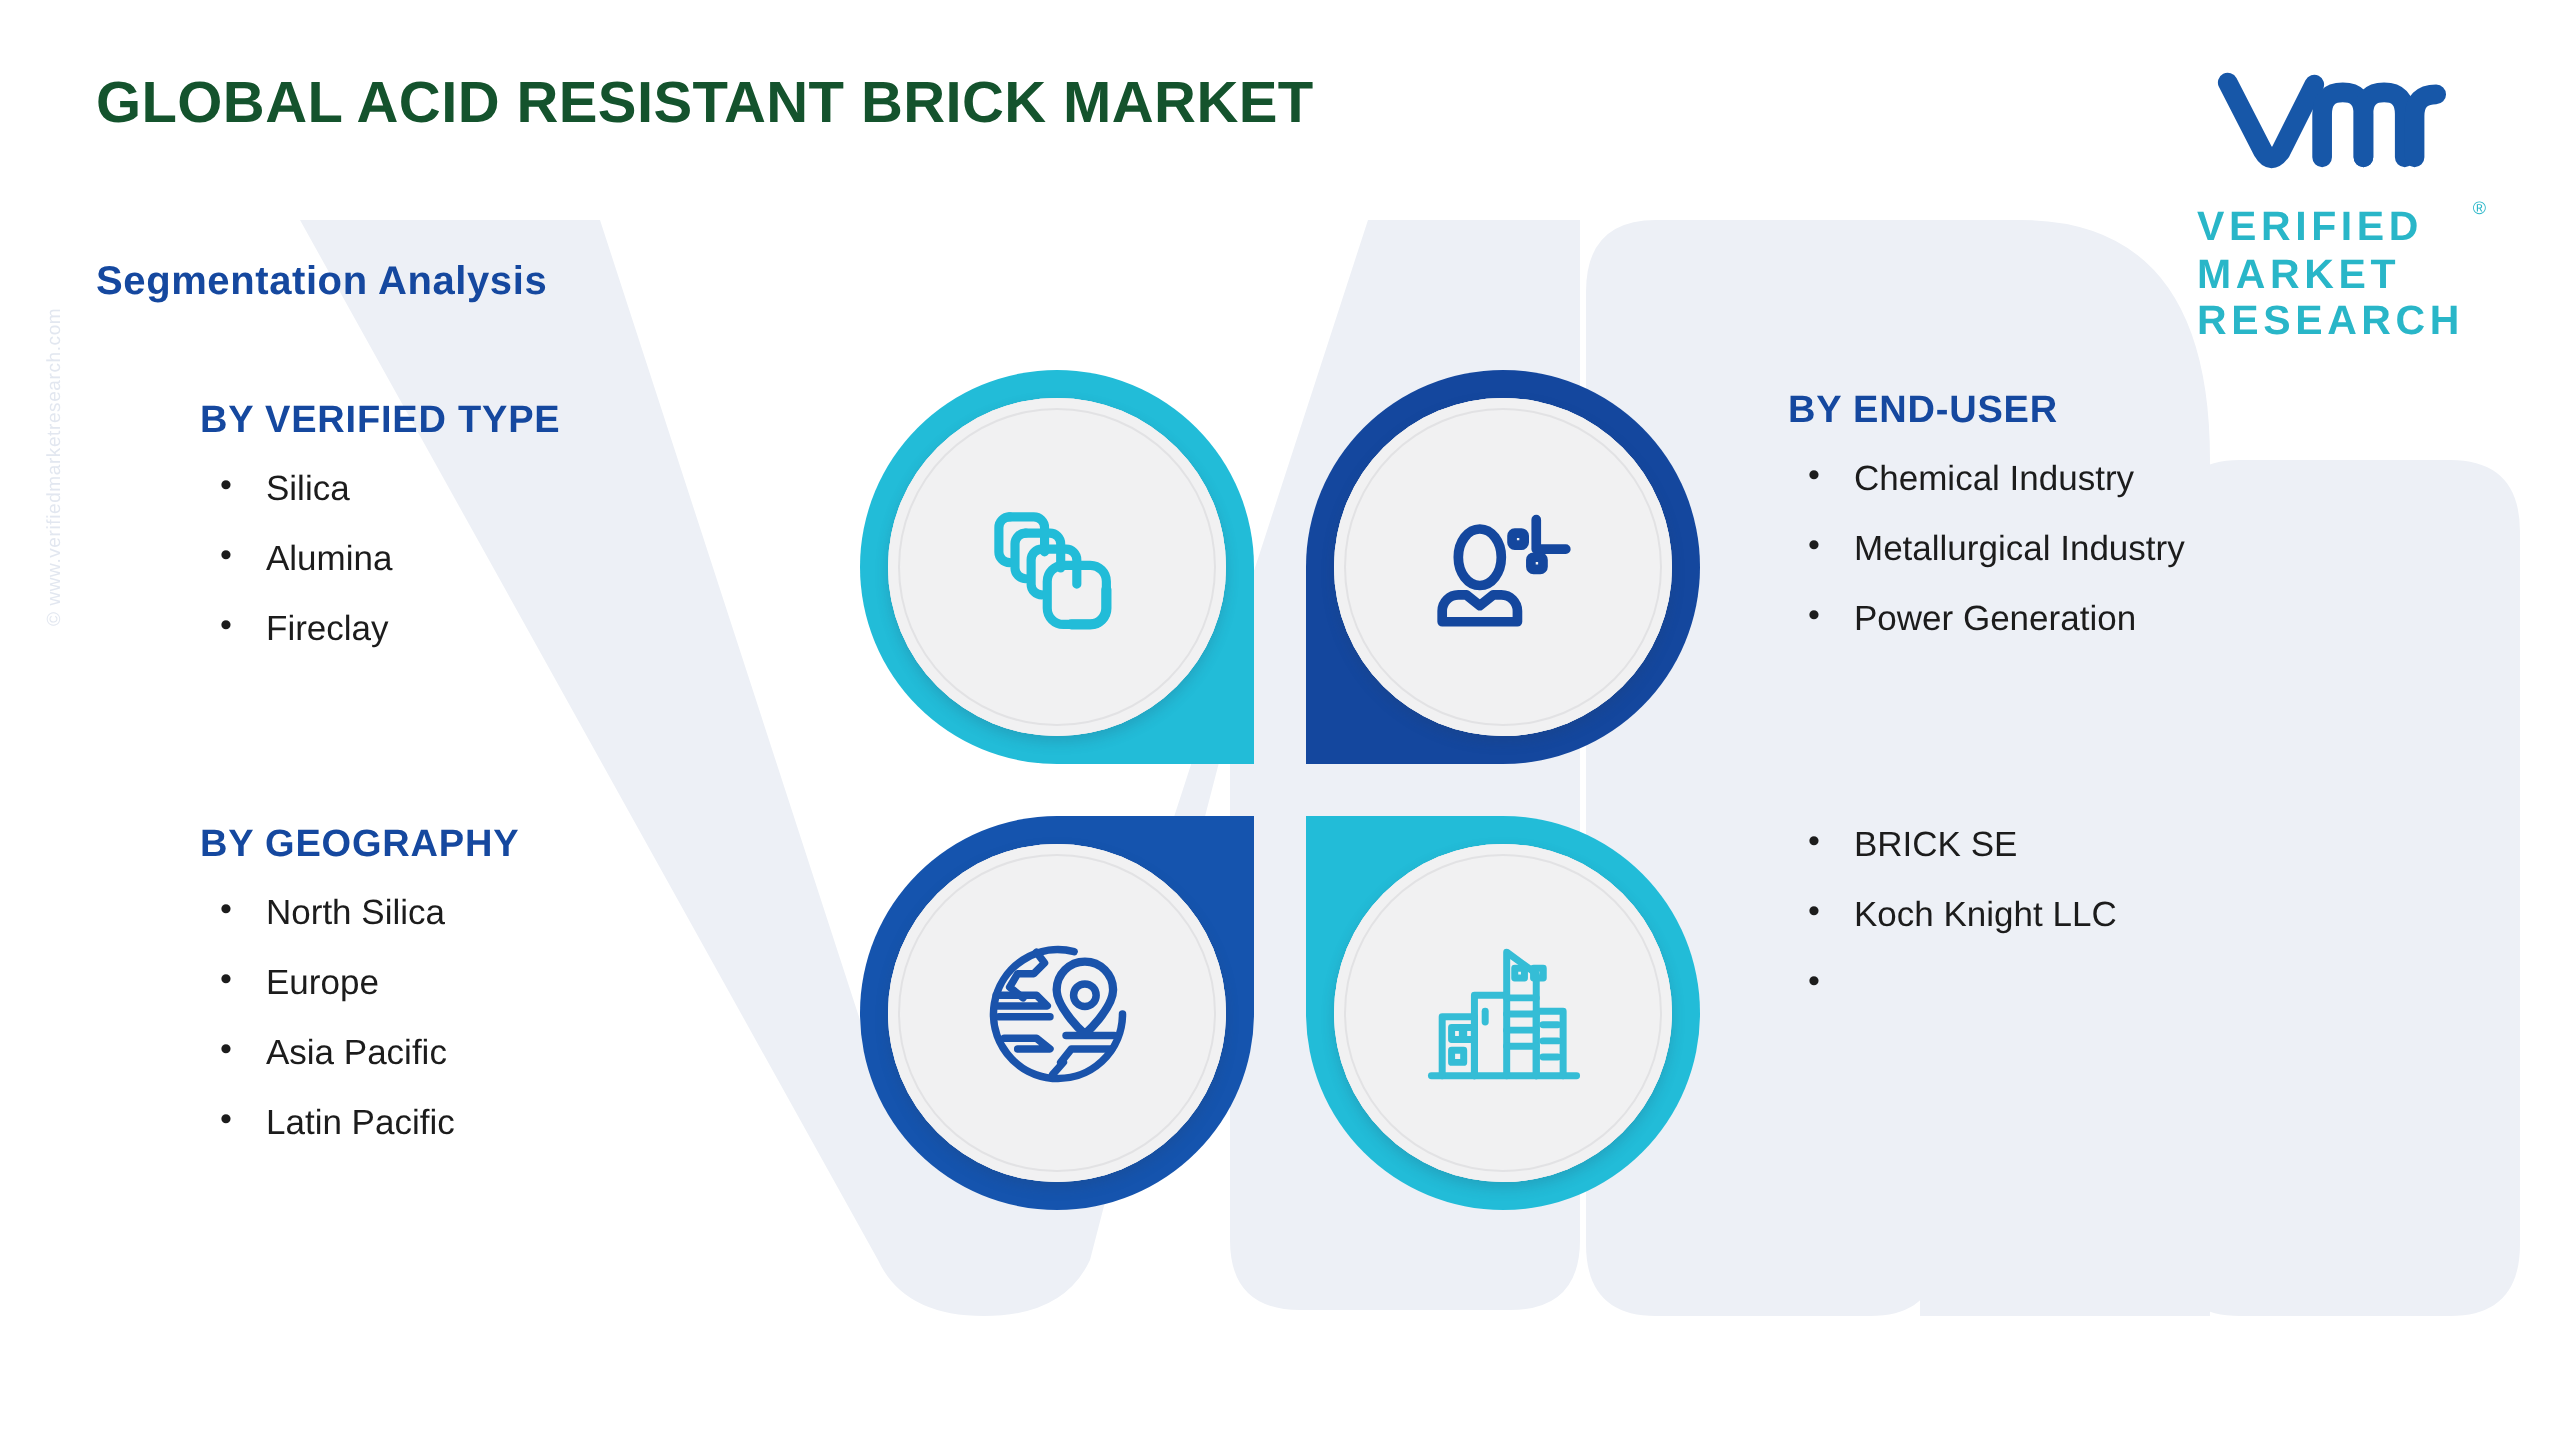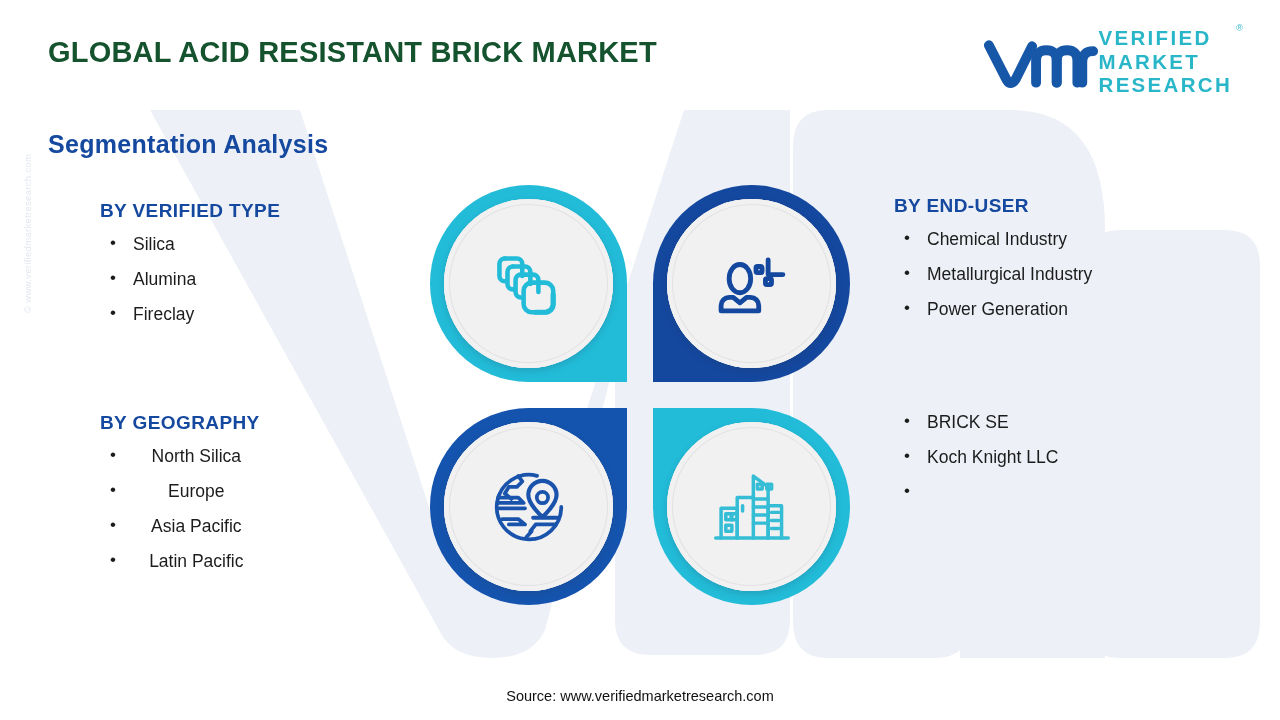--- a/index.html
+++ b/index.html
@@ -39,20 +39,22 @@
     letter-spacing: 0.2px;
     color: #14532d;
     white-space: nowrap;
   }
 
   .logo {
     position: absolute;
     right: 48px; top: 28px;
     display: flex;
     align-items: center;
+    gap: 14px;
+    flex-direction: column;
   }
   .logo-mark { width: 118px; height: 62px; display: block; }
   .logo-words {
     position: relative;
     line-height: 1.0;
     color: #29b6c8;
     font-weight: bold;
     font-size: 20.5px;
     letter-spacing: 2.3px;
     text-align: left;
@@ -63,21 +65,21 @@
     right: -11px; top: -4px;
     font-size: 9px;
     letter-spacing: 0;
     font-weight: normal;
   }
 
   
   .subtitle {
     position: absolute;
     left: 48px; top: 130px;
-    font-size: 25px;
+    font-size: 20px;
     font-weight: bold;
     color: #15489f;
     letter-spacing: 0.3px;
   }
 
   
   .side-wm {
     position: absolute;
     left: 22px; top: 285px;
     width: 250px;
@@ -110,21 +112,21 @@
   }
   .block li .bullet {
     position: absolute;
     left: 10px; top: -1px;
     font-size: 17px;
     color: #1c1c1c;
   }
 
   #blk-material { left: 100px; top: 200px; }
   #blk-enduser  { left: 894px; top: 195px; }
-  #blk-geo      { left: 100px; top: 412px; text-align: center; }
+  #blk-geo      { left: 100px; top: 412px; }
   #blk-players  { left: 894px; top: 412px; }
 
   
   .pinwheel {
     position: absolute;
     left: 430px; top: 185px;
     width: 420px; height: 420px;
   }
   .quad {
     position: absolute;
@@ -330,15 +332,14 @@
               <rect x="25" y="19" width="3.6" height="3.6" transform="translate(18 -4)"></rect>
               <path d="M25 31 v4"></path>
             </g>
           </svg>
         </div>
       </div>
     </div>
 
   </div>
 
-  <div class="source">Source: www.verifiedmarketresearch.com</div>
 
 </div>
 
 </body></html>

